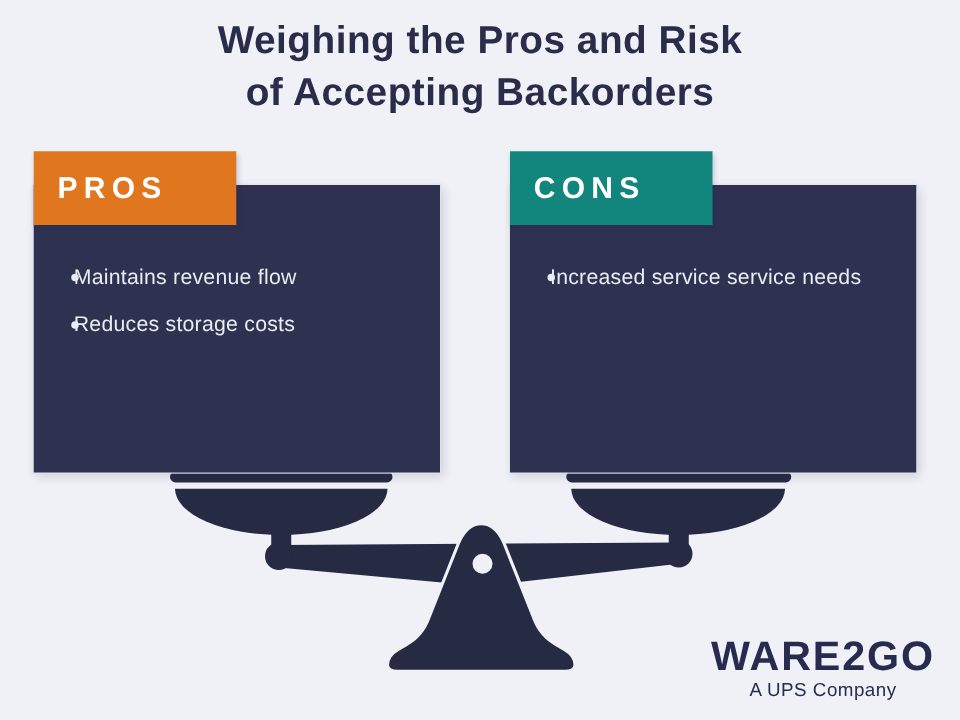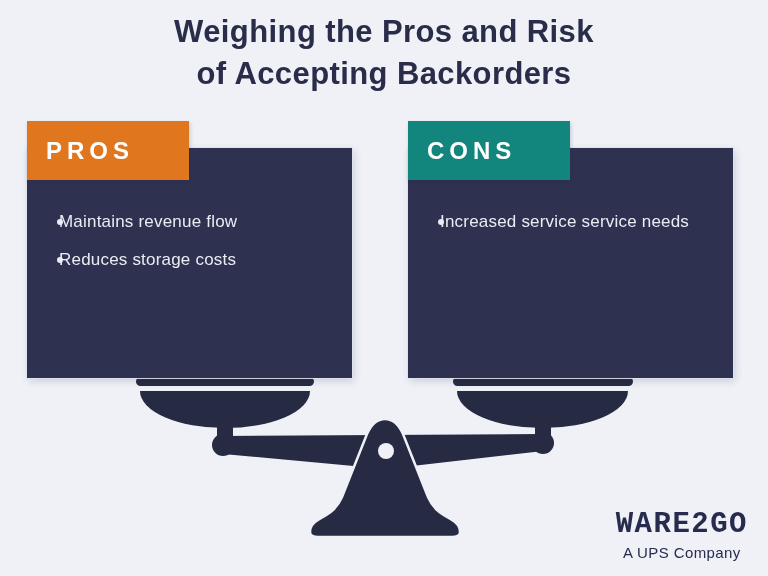--- a/index.html
+++ b/index.html
@@ -65,21 +65,21 @@
     width:6px;height:6px;margin-top:-3px;
     border-radius:50%;
     background:var(--bullet-text);
   }
   .logo{
     position:absolute;right:20px;top:508px;
     text-align:center;
     color:var(--logo);
   }
   .logo .brand{
-    font-size:29px;font-weight:800;letter-spacing:1.5px;line-height:34px;font-family:Liberation Mono, monospace;
+    font-size:33px;font-weight:800;letter-spacing:1.5px;line-height:34px;
   }
   .logo .tagline{
     font-size:15px;letter-spacing:.4px;margin-top:2px;
   }
 </style>
 </head>
 <body>
 
 <svg class="scale-svg" width="768" height="576" viewBox="0 0 768 576" aria-hidden="true">
   <g fill="#262A42">

